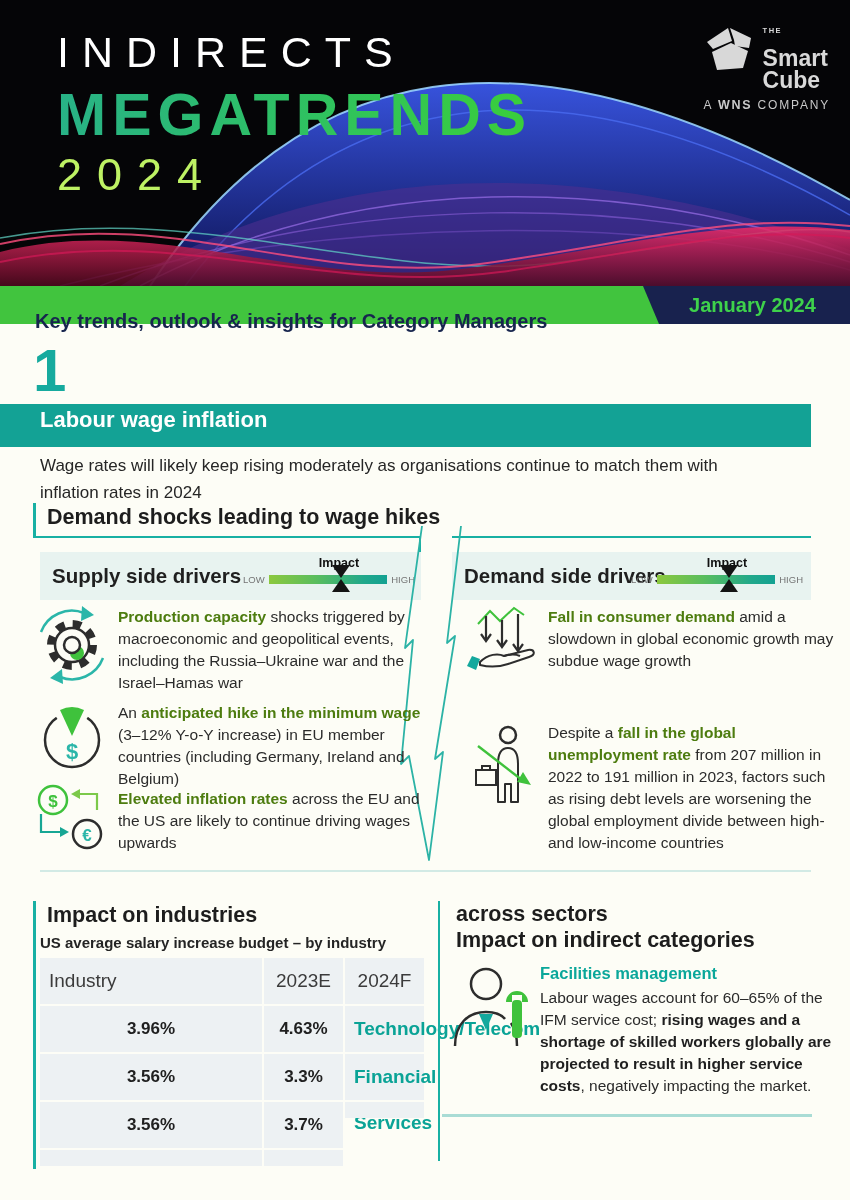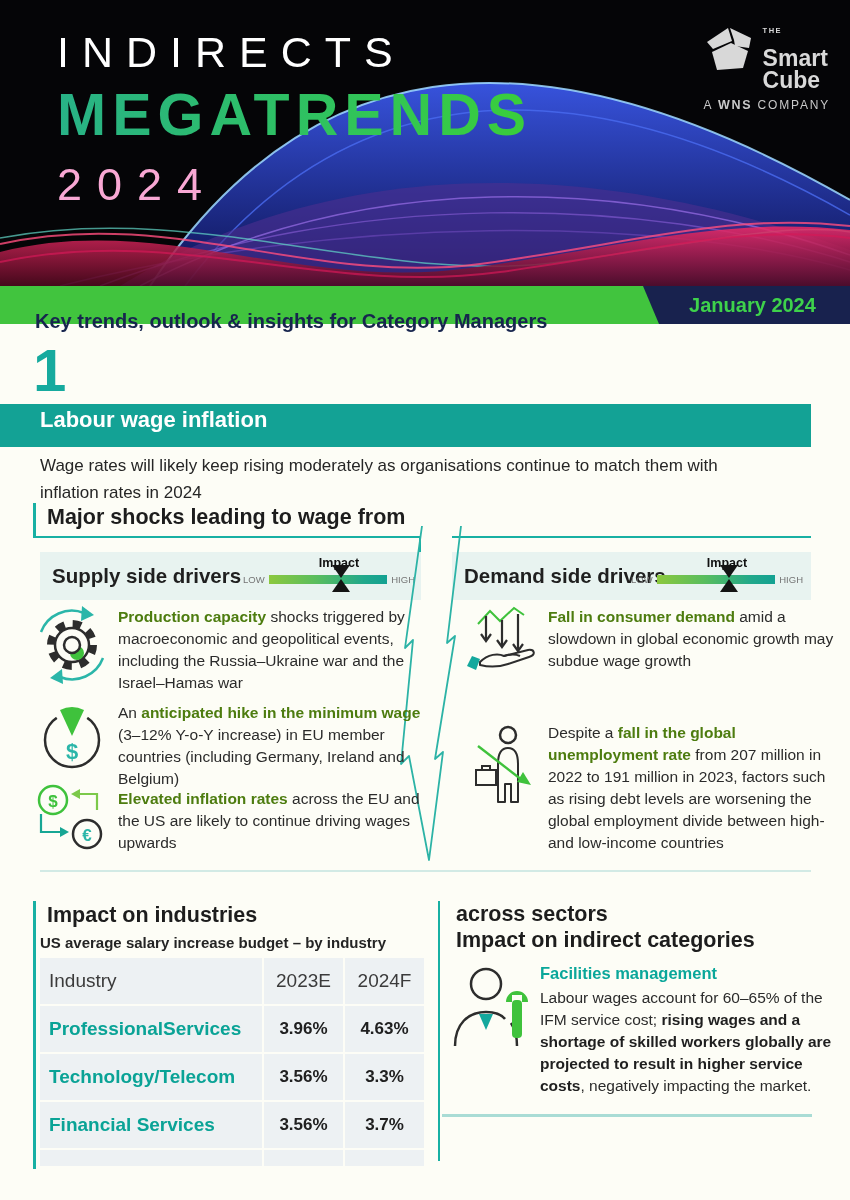--- a/index.html
+++ b/index.html
@@ -6,21 +6,21 @@
   .page{position:relative;width:850px;height:1200px;background:#fdfdf6;overflow:hidden;
         font-family:"Liberation Sans",sans-serif;margin:0 auto}
 
   
   .header{position:absolute;left:0;top:0;width:850px;height:286px;background:#060608;overflow:hidden}
   .titles{position:absolute;left:57px;top:28px;z-index:3}
   .t1{font-size:43px;color:#ffffff;letter-spacing:13px;font-weight:400}
   .t2{font-size:59px;font-weight:800;letter-spacing:6px;margin-top:4px;color:#34c34e;
       background:linear-gradient(90deg,#28b287 0%,#2fc25f 55%,#3ace3a 100%);
       -webkit-background-clip:text;background-clip:text;-webkit-text-fill-color:transparent}
-  .t3{font-size:45px;color:#f9a8d4;letter-spacing:15px;margin-top:10px}
+  .t3{font-size:45px;color:#bef264;letter-spacing:15px;margin-top:0}
   .logo{position:absolute;right:20px;top:26px;color:#d9d9d9;z-index:3}
   .logo-row{display:flex;align-items:flex-start;gap:9px}
   .logo-name{font-weight:bold;font-size:23px;line-height:22px}
   .logo-the{font-size:7.5px;letter-spacing:1.5px;font-weight:bold;margin-bottom:12px}
   .logo-tag{margin-top:7px;font-size:12px;letter-spacing:1.8px;color:#c9c9c9}
   .logo-tag .wns{font-weight:bold;font-size:12.5px}
 
   
   .banner{position:absolute;left:0;top:286px;width:850px;height:38px;background:#41c43e}
   .banner-title{position:absolute;left:35px;top:16px;line-height:38px;font-size:20px;font-weight:bold;color:#17254e}
@@ -128,21 +128,21 @@
     </div>
   </div>
 
   <div class="secnum">1</div>
   <div class="secbar">
     <span>Labour wage inflation</span>
   </div>
   <div class="intro">Wage rates will likely keep rising moderately as organisations continue to match them with inflation rates in 2024</div>
 
   <div class="accent" style="left:33px;top:503px;width:3px;height:34px"></div>
-  <div class="h2 shocks-head">Major shocks leading to wage from</div>
+  <div class="h2 shocks-head">Demand shocks leading to wage hikes</div>
   <div class="accent" style="left:33px;top:536px;width:388px;height:2px"></div>
   <div class="accent" style="left:419px;top:536px;width:2px;height:54px"></div>
   <div class="accent" style="left:452px;top:536px;width:359px;height:2px"></div>
 
   <div class="panel" style="left:40px;width:381px">
     <div class="panel-title">Supply side drivers</div>
     <div class="impact" style="right:6px">
       <div class="ilabel">Impact</div>
       <div class="irow">
         <span class="lohi">LOW</span>
@@ -242,21 +242,20 @@
 
   <div class="accent" style="left:33px;top:901px;width:3px;height:268px"></div>
   <div class="h2" style="position:absolute;left:47px;top:903px">Impact on industries</div>
   <div class="subh" style="left:40px;top:934px">US average salary increase budget – by industry</div>
 
   <div class="table">
     <div class="cell th pad">Industry</div>
     <div class="cell th ctr">2023E</div>
     <div class="cell th ctr">2024F</div>
 
-    <div class="cell tname pad">ProfessionalServices</div>
     <div class="cell tval">3.96%</div>
     <div class="cell tval">4.63%</div>
 
     <div class="cell tname pad">Technology/Telecom</div>
     <div class="cell tval">3.56%</div>
     <div class="cell tval">3.3%</div>
 
     <div class="cell tname pad">Financial Services</div>
     <div class="cell tval">3.56%</div>
     <div class="cell tval">3.7%</div>

